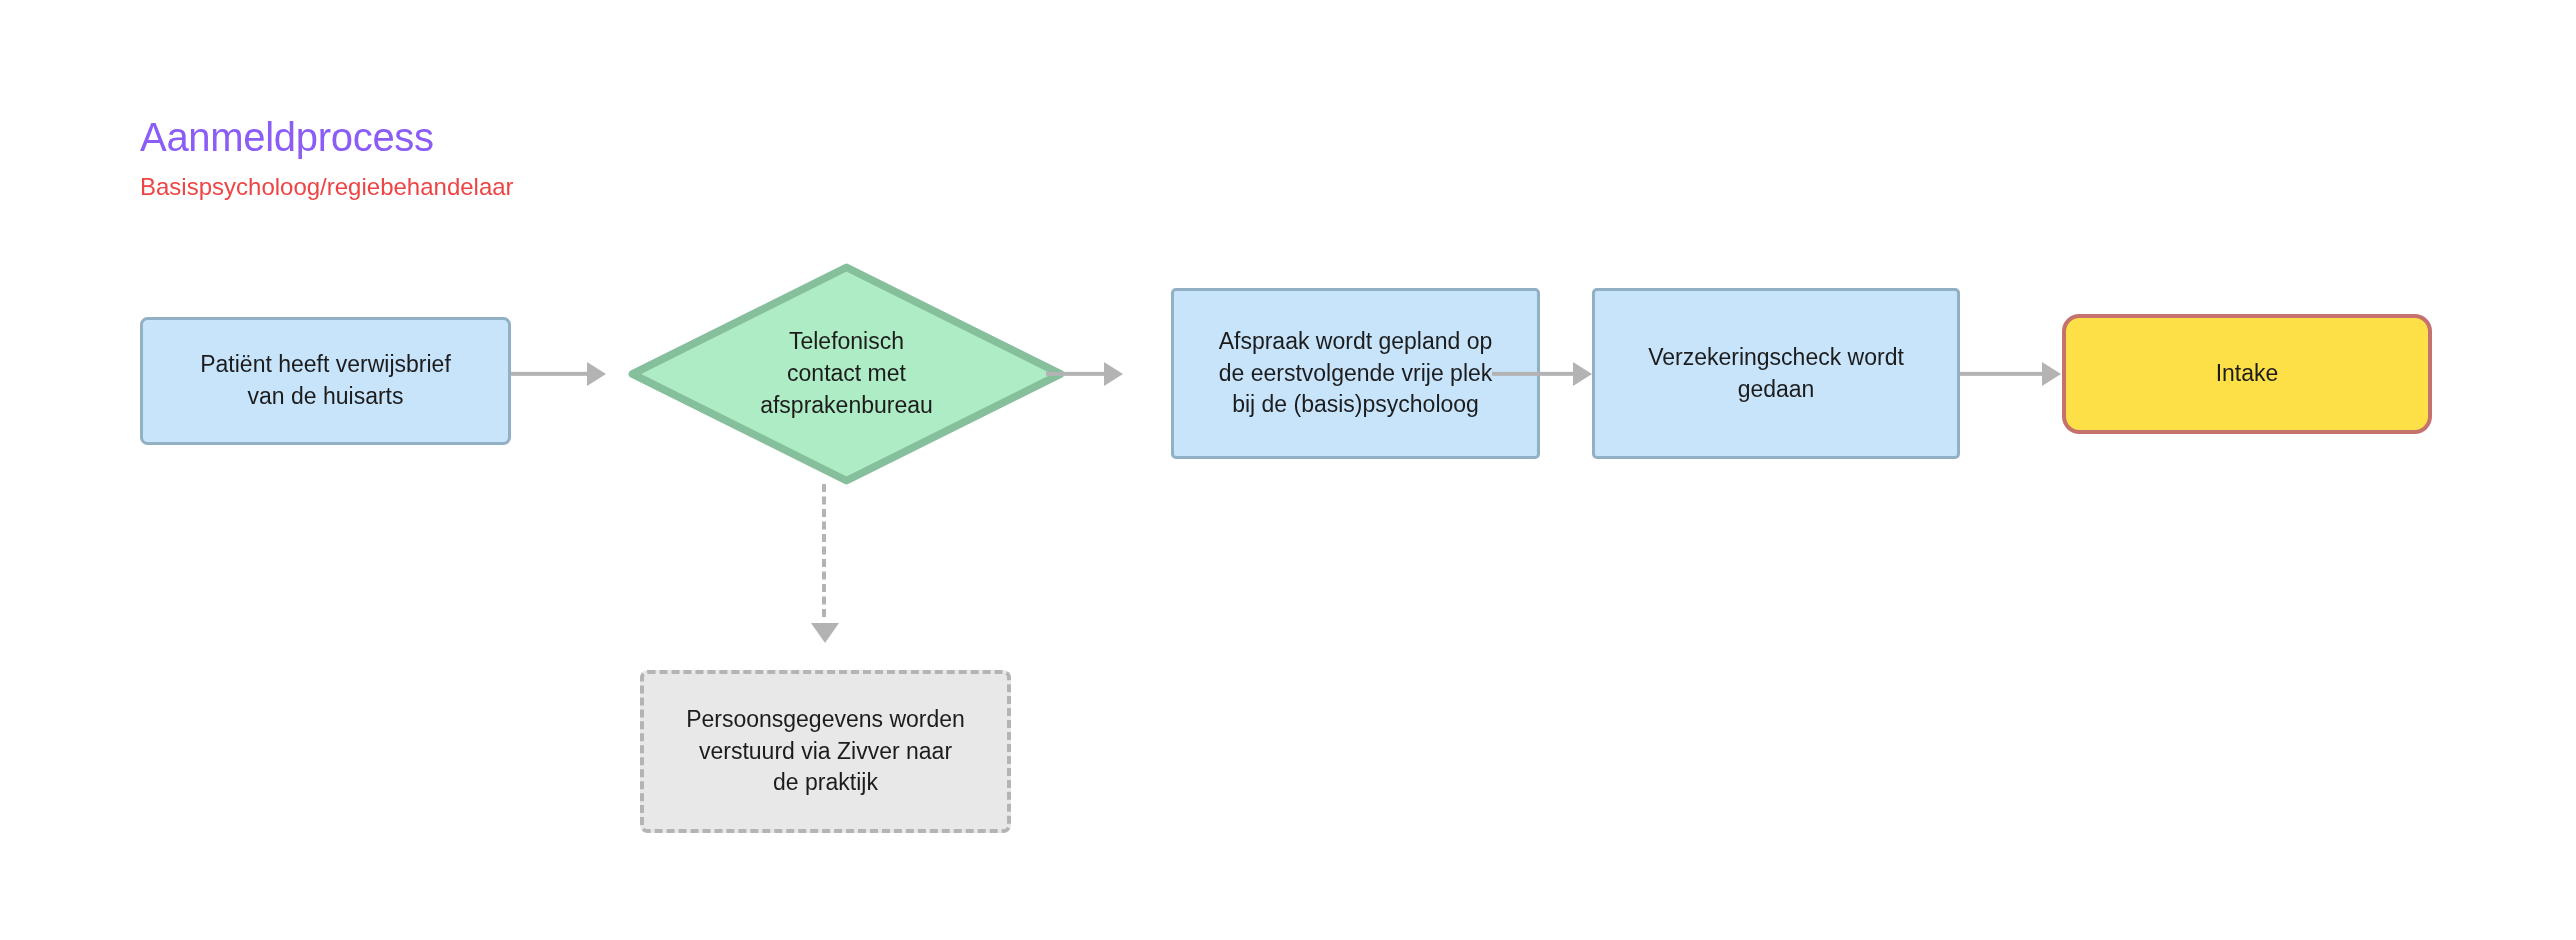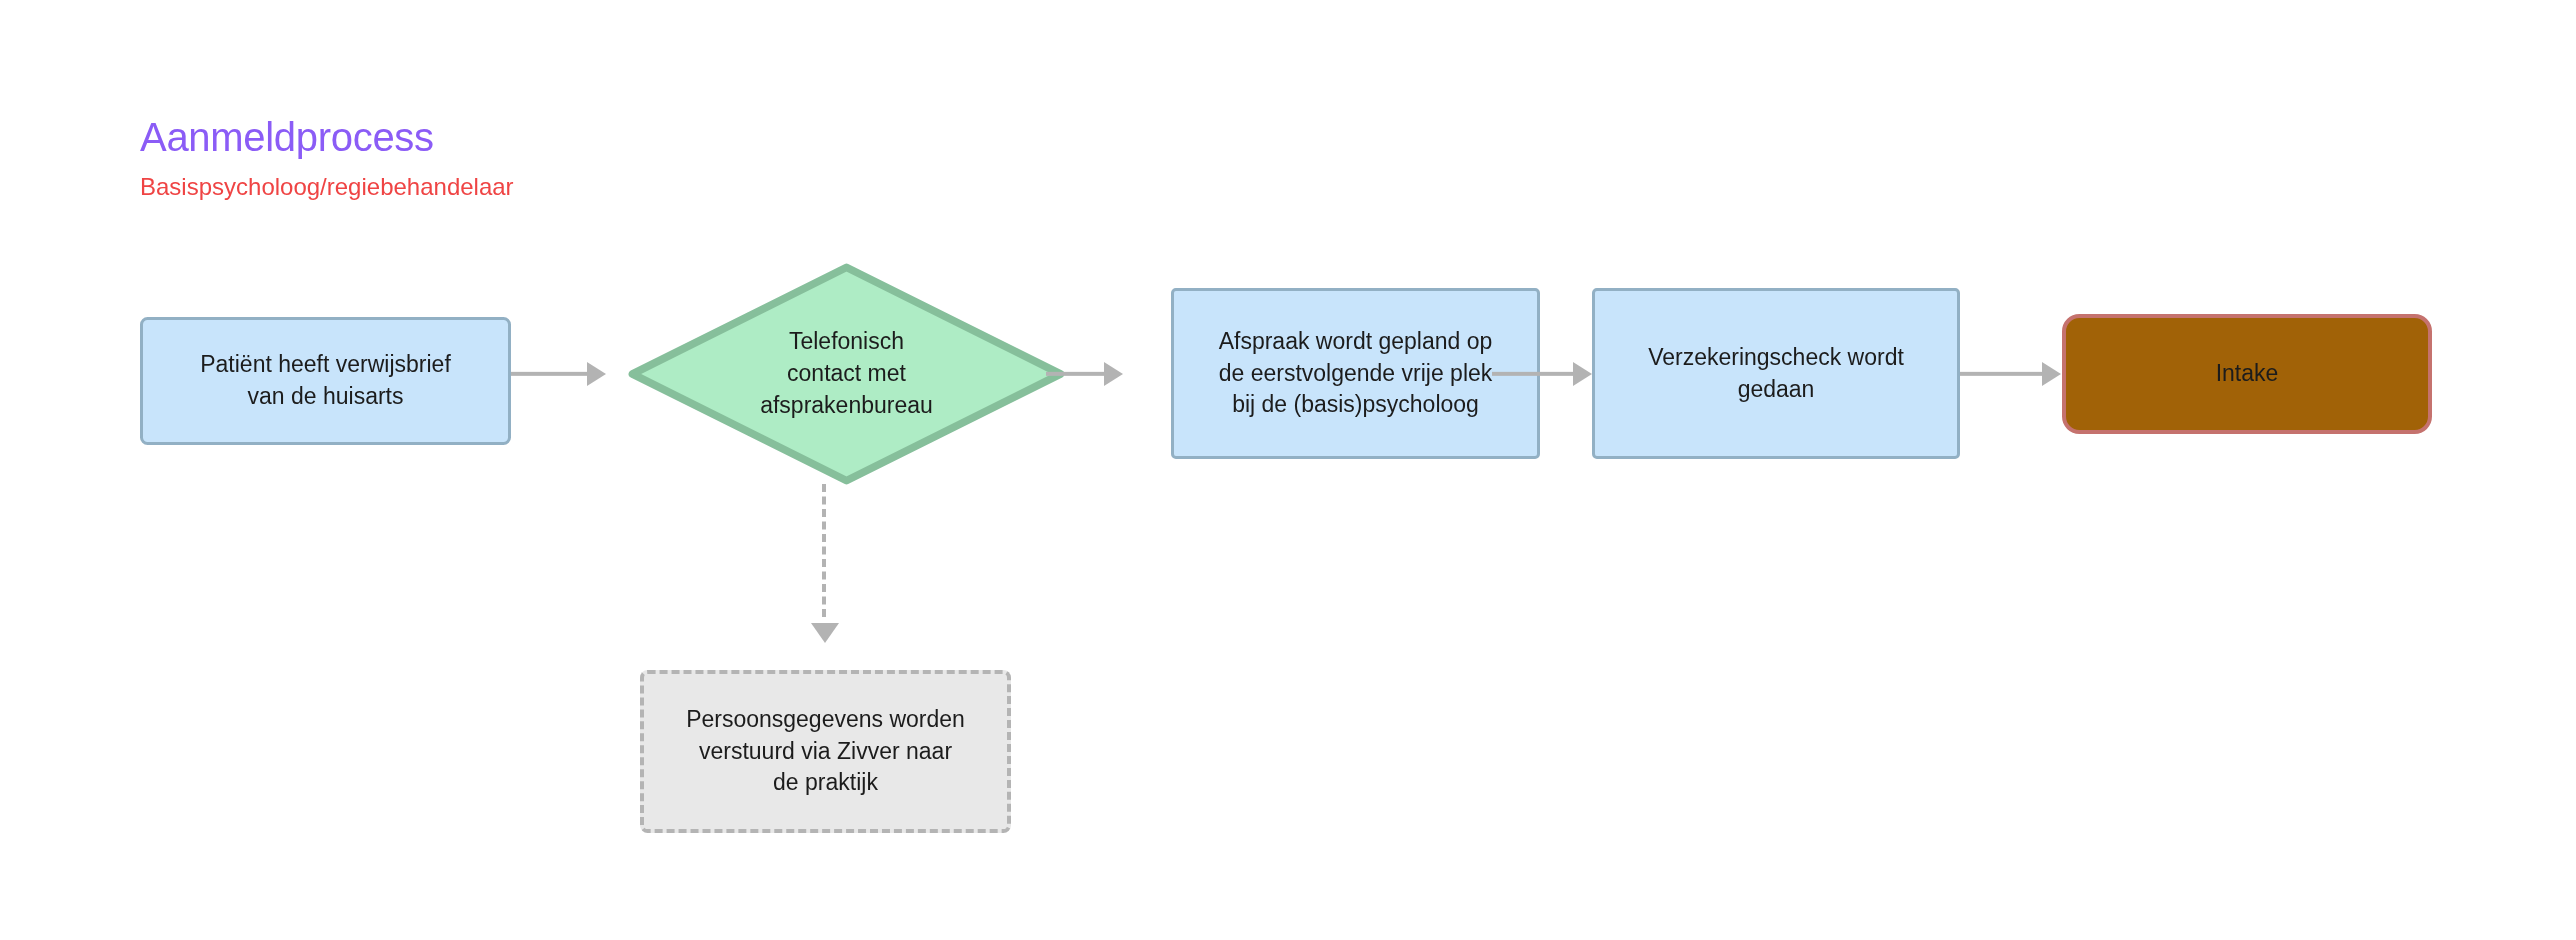--- a/index.html
+++ b/index.html
@@ -66,21 +66,21 @@
     align-items: center;
     justify-content: center;
     padding: 3.3px 9.8px;
   }
 
   .node.blue {
     background: #c8e4fb;
     border: 3.8px solid #92b0c4;
   }
   .node.red {
-    background: #a16207;
+    background: #fde047;
     border: 4.3px solid #c5726e;
   }
   .node.note {
     background: #e8e8e8;
     border: 4.3px dashed #b4b4b4;
   }
 
   
   #node-patient {
     left: 140px;  top: 309px;

